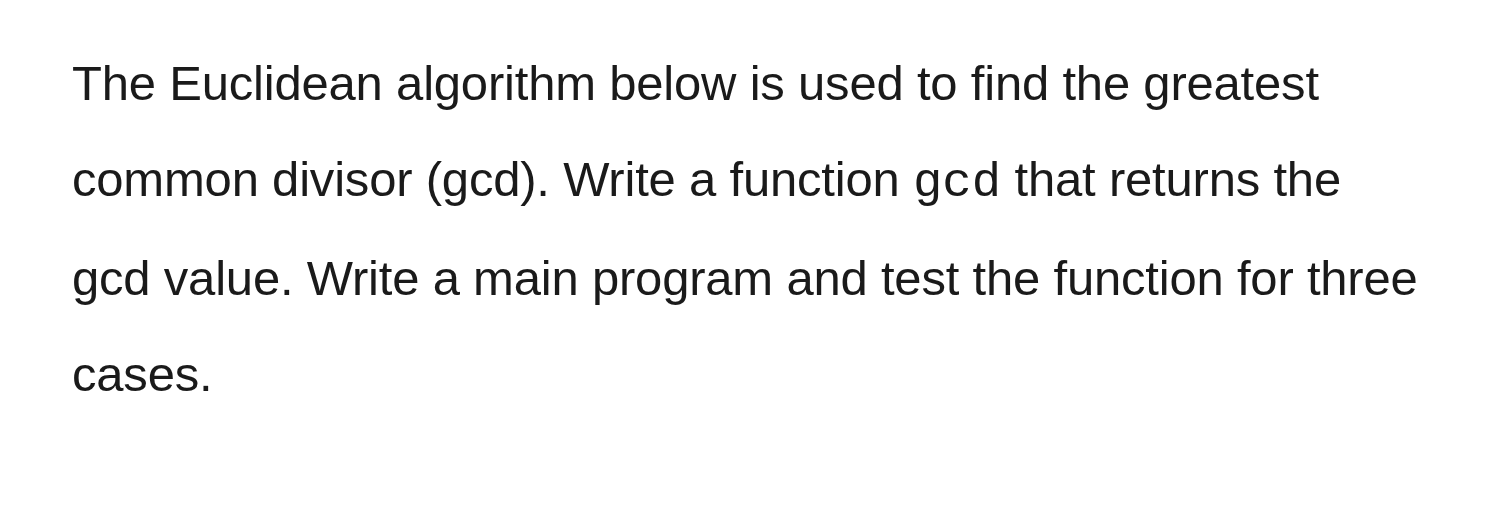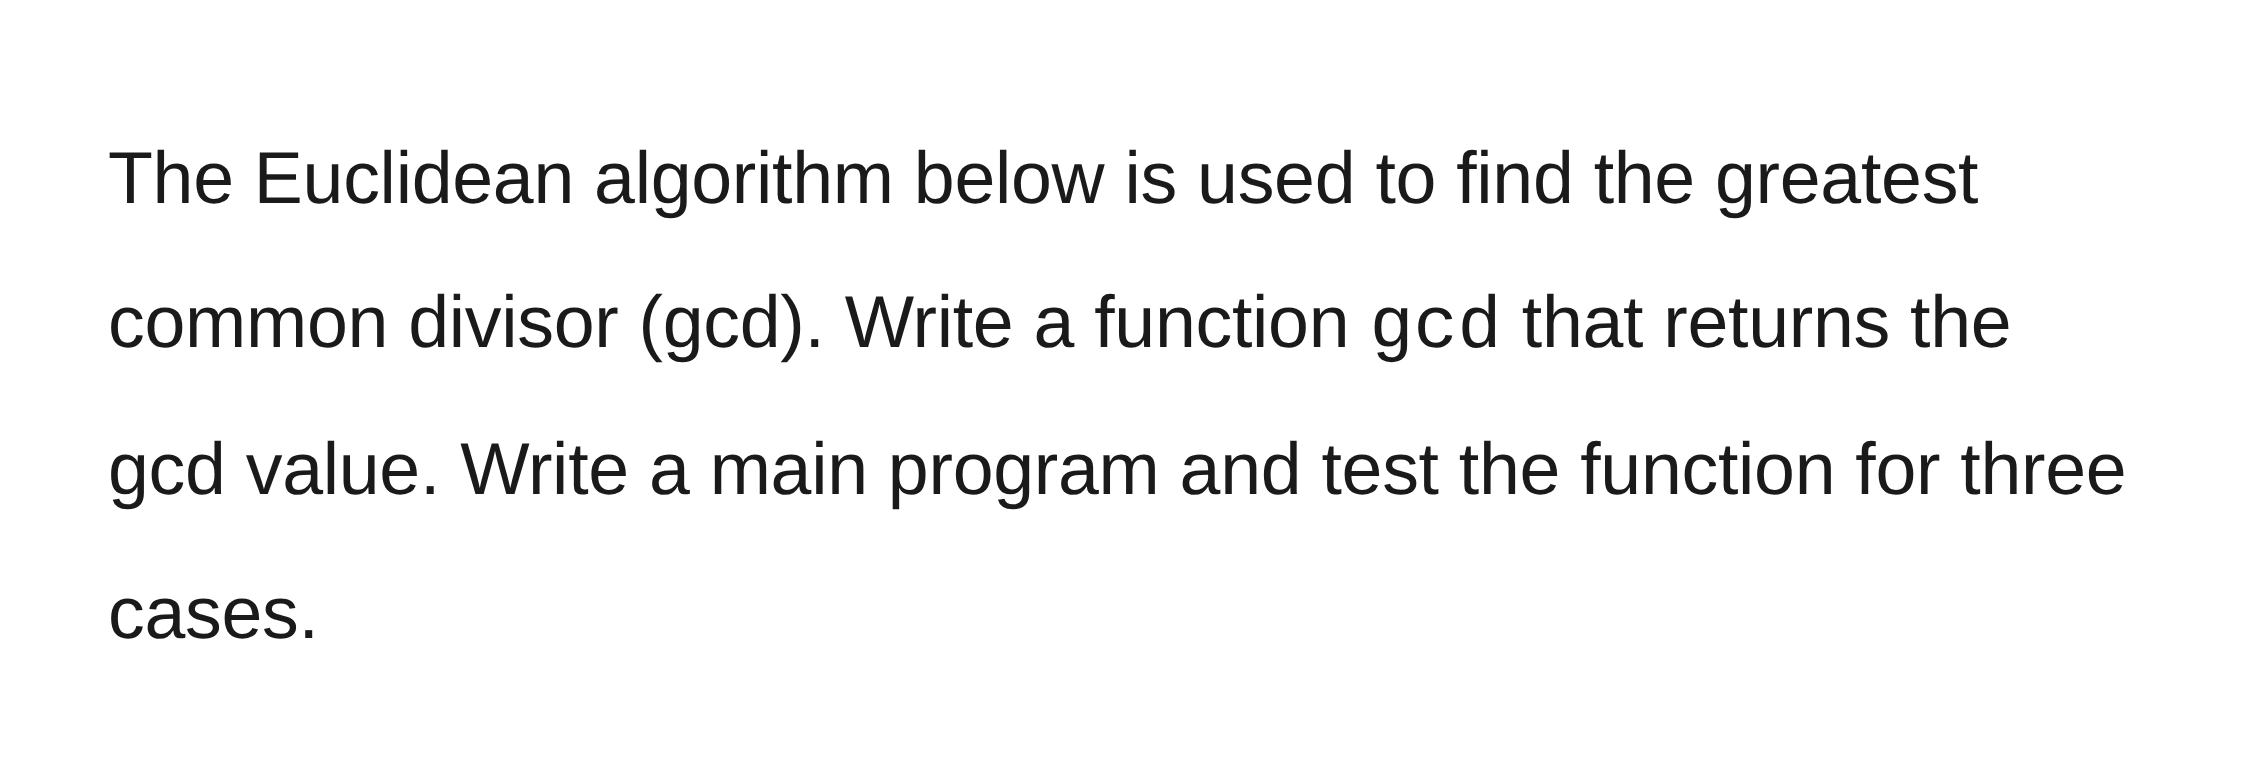--- a/index.html
+++ b/index.html
@@ -8,21 +8,21 @@
       box-sizing: border-box;
     }
     html, body {
       width: 1500px;
       height: 520px;
       background: #ffffff;
       font-family: -apple-system, BlinkMacSystemFont, "Segoe UI", "Helvetica Neue", Arial, sans-serif;
       overflow: hidden;
     }
     .page {
-      padding: 72px 72px 0 72px;
+      padding: 36px 72px 0 72px;
       width: 100%;
     }
     .paragraph {
       font-size: 49px;
       line-height: 1.95;
       color: #1a1a1a;
       letter-spacing: -0.2px;
       font-weight: 400;
     }
     .code {

